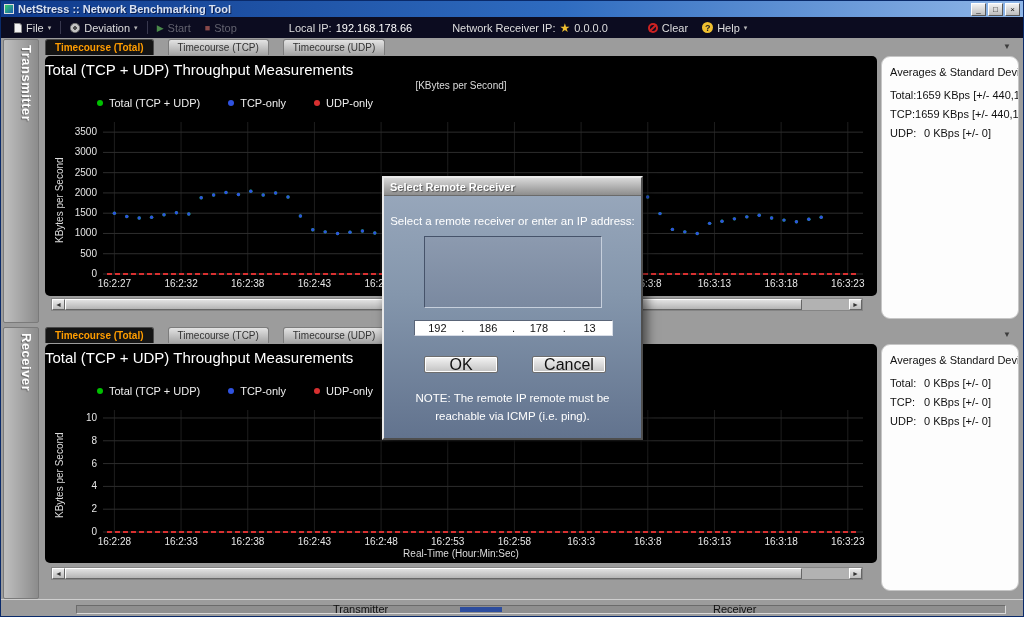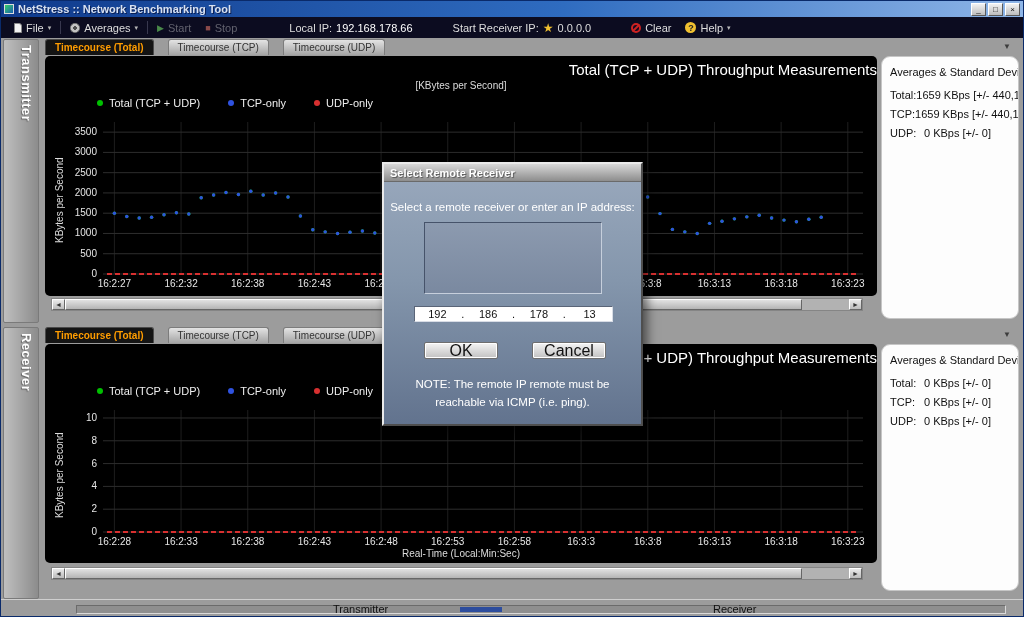--- a/index.html
+++ b/index.html
@@ -54,21 +54,21 @@
     text-shadow:1px 1px 1px #666; letter-spacing:.5px; }
   .tabrow { position:absolute; display:flex; gap:14px;align-items:flex-end; }
   .tab { height:16px; line-height:15px; padding:0 9px; font-size:10px;
     border:1px solid #7c7c7c; border-bottom:none; border-radius:3px 3px 0 0;
     background:linear-gradient(180deg,#e3e3e3,#a4a4a4); color:#333; }
   .tab.active { background:#141414; color:#ff9d00; font-weight:bold; border-color:#4a4a4a; }
   .chev { position:absolute; font-size:8px; color:#3c3c3c; line-height:7px; text-align:center; }
 
   
   .chart { position:absolute; background:#000; border-radius:5px; overflow:hidden; }
-  .chart-title { position:absolute; top:5px; width:100%; text-align:right;
+  .chart-title { position:absolute; top:5px; width:100%; text-align:left;
     color:#fff; font-size:15px; }
   .chart-subtitle { position:absolute; top:24px; width:100%; text-align:center;
     color:#dcdcdc; font-size:10px; }
   .legend { position:absolute; top:41px; left:52px; display:flex; gap:28px;
     align-items:center; color:#eee; font-size:11px; }
   .leg-item { display:flex; align-items:center; }
   .leg-dot { width:6px; height:6px; border-radius:50%; display:inline-block; margin-right:6px; }
   .ylabel { position:absolute; color:#dcdcdc; font-size:10px; white-space:nowrap;
     transform:rotate(-90deg); transform-origin:left top; }
   .xlabel { position:absolute; bottom:4px; width:100%; text-align:center;
@@ -96,21 +96,21 @@
 
   
   .bottombar { position:absolute; left:0; top:598px; width:100%; height:19px;
     background:#9c9c9c; border-top:1px solid #cfcfcf; }
   .bb-track { position:absolute; left:75px; top:5px; width:930px; height:9px;
     background:#8f8f8f; border:1px solid; border-color:#6b6b6b #dadada #dadada #6b6b6b; }
   .bb-fill { position:absolute; left:383px; top:1px; width:42px; height:5px; background:#2d4d9e; }
   .bb-label { position:absolute; top:3px; font-size:11px; color:#111; }
 
   
-  .dialog { position:absolute; left:381px; top:161px; width:261px; height:264px;
+  .dialog { position:absolute; left:381px; top:175px; width:261px; height:264px;
     background:linear-gradient(180deg,#9aa9bd 0%, #8496ac 45%, #62738e 100%);
     border:2px solid; border-color:#eaeaea #4e4e4e #4e4e4e #eaeaea;
     box-shadow:4px 4px 10px rgba(0,0,0,.55); z-index:40; }
   .dlg-title { height:18px; line-height:18px; padding-left:6px; font-size:11px;
     font-weight:bold; color:#fff; text-shadow:1px 1px 1px #555;
     background:linear-gradient(180deg,#d8d8d8,#8d8d8d); border-bottom:1px solid #6a6a6a; }
   .dlg-prompt { margin-top:19px; text-align:center; color:#fff; font-size:11.5px; }
   .dlg-list { position:absolute; left:40px; top:58px; width:178px; height:72px;
     background:linear-gradient(180deg,#8c9aaf,#7a89a0);
     border:1px solid; border-color:#46536a #c6cfdc #c6cfdc #46536a; }
@@ -143,38 +143,38 @@
 
   <div class="toolbar">
     <span class="titem">
       <span class="file-icon"></span>
       <span>File</span>
       <span class="caret">▾</span>
     </span>
     <span class="tsep"></span>
     <span class="titem">
       <span class="gear-icon"></span>
-      <span>Averages</span>
+      <span>Deviation</span>
       <span class="caret">▾</span>
     </span>
     <span class="tsep"></span>
     <span class="titem disabled">
       <span class="play-icon">▶</span>
       <span>Start</span>
     </span>
     <span class="titem disabled">
       <span class="stop-icon">■</span>
       <span>Stop</span>
     </span>
     <span class="titem ml-big">
       <span>Local IP:</span>
       <span class="ip-val">192.168.178.66</span>
     </span>
     <span class="titem ml-med">
-      <span>Start Receiver IP:</span>
+      <span>Network Receiver IP:</span>
       <span class="star-icon">★</span>
       <span>0.0.0.0</span>
     </span>
     <span class="titem ml-med">
       <span class="clear-icon"></span>
       <span>Clear</span>
     </span>
     <span class="titem">
       <span class="help-icon">?</span>
       <span>Help</span>
@@ -457,21 +457,21 @@
         <line x1="58" y1="61.58878504672896" x2="818" y2="61.58878504672896" stroke="#2d2d2d" stroke-width="1"></line>
         <text x="52" y="64.58878504672896" fill="#e6e6e6" font-size="10" text-anchor="end" font-family="Liberation Sans, sans-serif">6</text>
         <line x1="58" y1="38.78504672897195" x2="818" y2="38.78504672897195" stroke="#2d2d2d" stroke-width="1"></line>
         <text x="52" y="41.78504672897195" fill="#e6e6e6" font-size="10" text-anchor="end" font-family="Liberation Sans, sans-serif">8</text>
         <line x1="58" y1="15.98130841121494" x2="818" y2="15.98130841121494" stroke="#2d2d2d" stroke-width="1"></line>
         <text x="52" y="18.98130841121494" fill="#e6e6e6" font-size="10" text-anchor="end" font-family="Liberation Sans, sans-serif">10</text>
         <line x1="62" y1="130" x2="814" y2="130" stroke="#00c000" stroke-width="2" stroke-dasharray="5 3"></line>
         <line x1="62" y1="130" x2="814" y2="130" stroke="#2f52e0" stroke-width="2" stroke-dasharray="5 3"></line>
         <line x1="62" y1="130" x2="814" y2="130" stroke="#d83030" stroke-width="2" stroke-dasharray="5 3"></line>
       </svg>
-    <div class="xlabel">Real-Time (Local:Min:Sec)</div>
+    <div class="xlabel">Real-Time (Hour:Min:Sec)</div>
   </div>
 
   <div class="hscroll" style="left:50px; top:566px; width:812px;">
     <span class="sarrow">◄</span>
     <span class="strack">
         <span class="sthumb"></span>
       </span>
     <span class="sarrow">►</span>
   </div>
 

